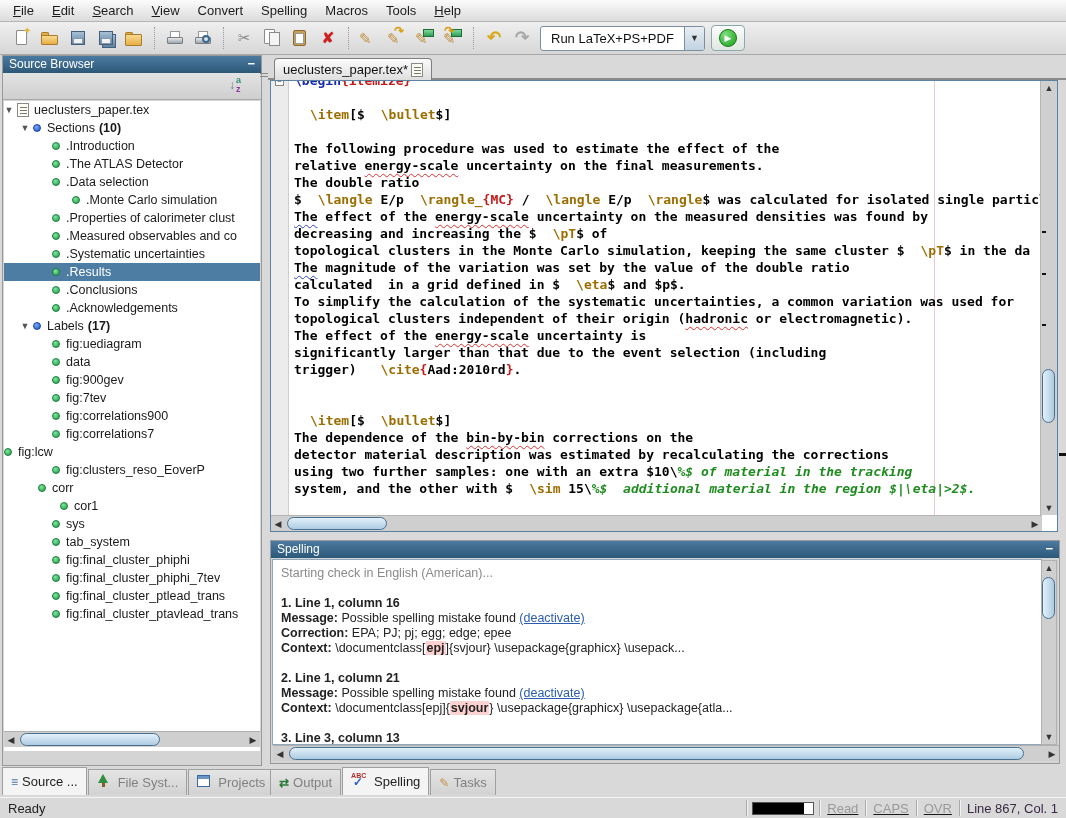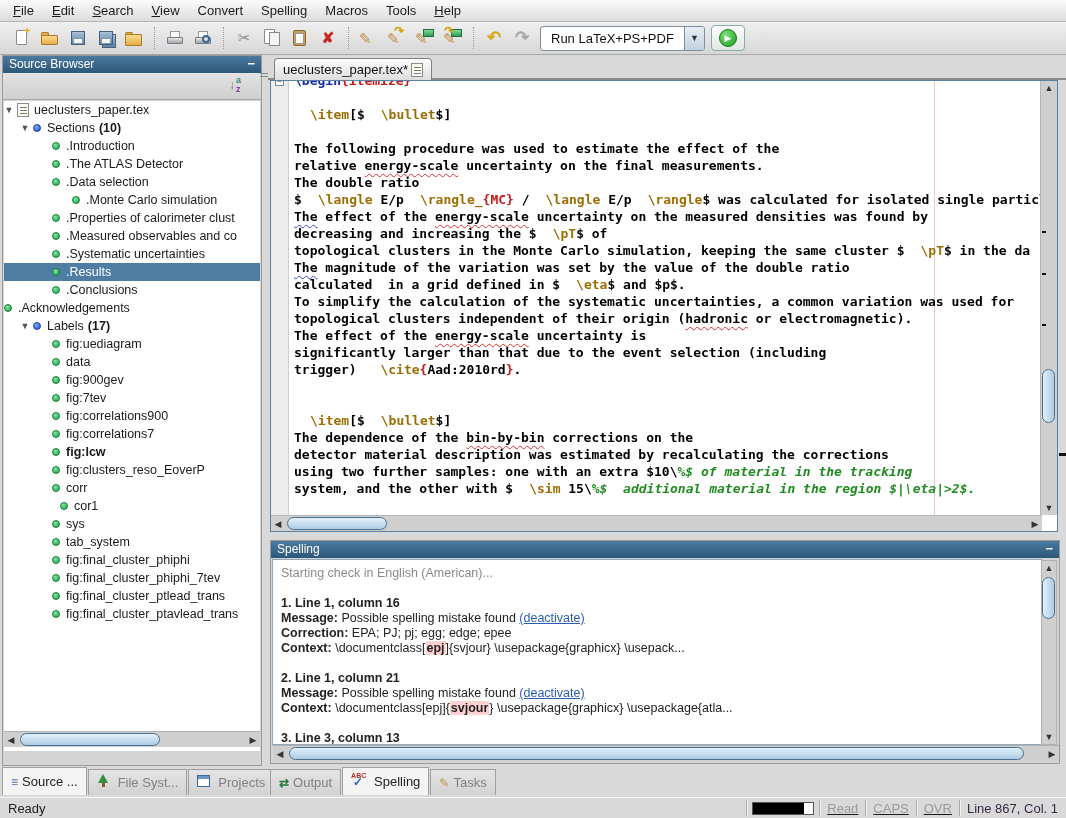--- a/index.html
+++ b/index.html
@@ -322,21 +322,21 @@
         <span>.Systematic uncertainties</span>
       </div>
       <div class="trow selected" style="padding-left: 48px;">
         <span class="dot dot-green"></span>
         <span>.Results</span>
       </div>
       <div class="trow" style="padding-left: 48px;">
         <span class="dot dot-green"></span>
         <span>.Conclusions</span>
       </div>
-      <div class="trow" style="">
+      <div class="trow" style="padding-left: 48px;">
         <span class="dot dot-green"></span>
         <span>.Acknowledgements</span>
       </div>
       <div class="trow" style="padding-left: 16px;">
         <span class="exp">▼</span>
         <span class="dot dot-blue"></span>
         <span>Labels</span>
         <b>(17)</b>
       </div>
       <div class="trow" style="padding-left: 48px;">
@@ -356,29 +356,29 @@
         <span>fig:7tev</span>
       </div>
       <div class="trow" style="padding-left: 48px;">
         <span class="dot dot-green"></span>
         <span>fig:correlations900</span>
       </div>
       <div class="trow" style="padding-left: 48px;">
         <span class="dot dot-green"></span>
         <span>fig:correlations7</span>
       </div>
-      <div class="trow" style="padding-left: 48px; font-weight: bold;">
+      <div class="trow" style="">
         <span class="dot dot-green"></span>
         <span>fig:lcw</span>
       </div>
       <div class="trow" style="padding-left: 48px;">
         <span class="dot dot-green"></span>
         <span>fig:clusters_reso_EoverP</span>
       </div>
-      <div class="trow" style="padding-left: 48px; align-items: center;">
+      <div class="trow" style="padding-left: 34px; align-items: center;">
         <span class="dot dot-green"></span>
         <span>corr</span>
       </div>
       <div class="trow" style="padding-left: 56px;">
         <span class="dot dot-green"></span>
         <span>cor1</span>
       </div>
       <div class="trow" style="padding-left: 48px;">
         <span class="dot dot-green"></span>
         <span>sys</span>

